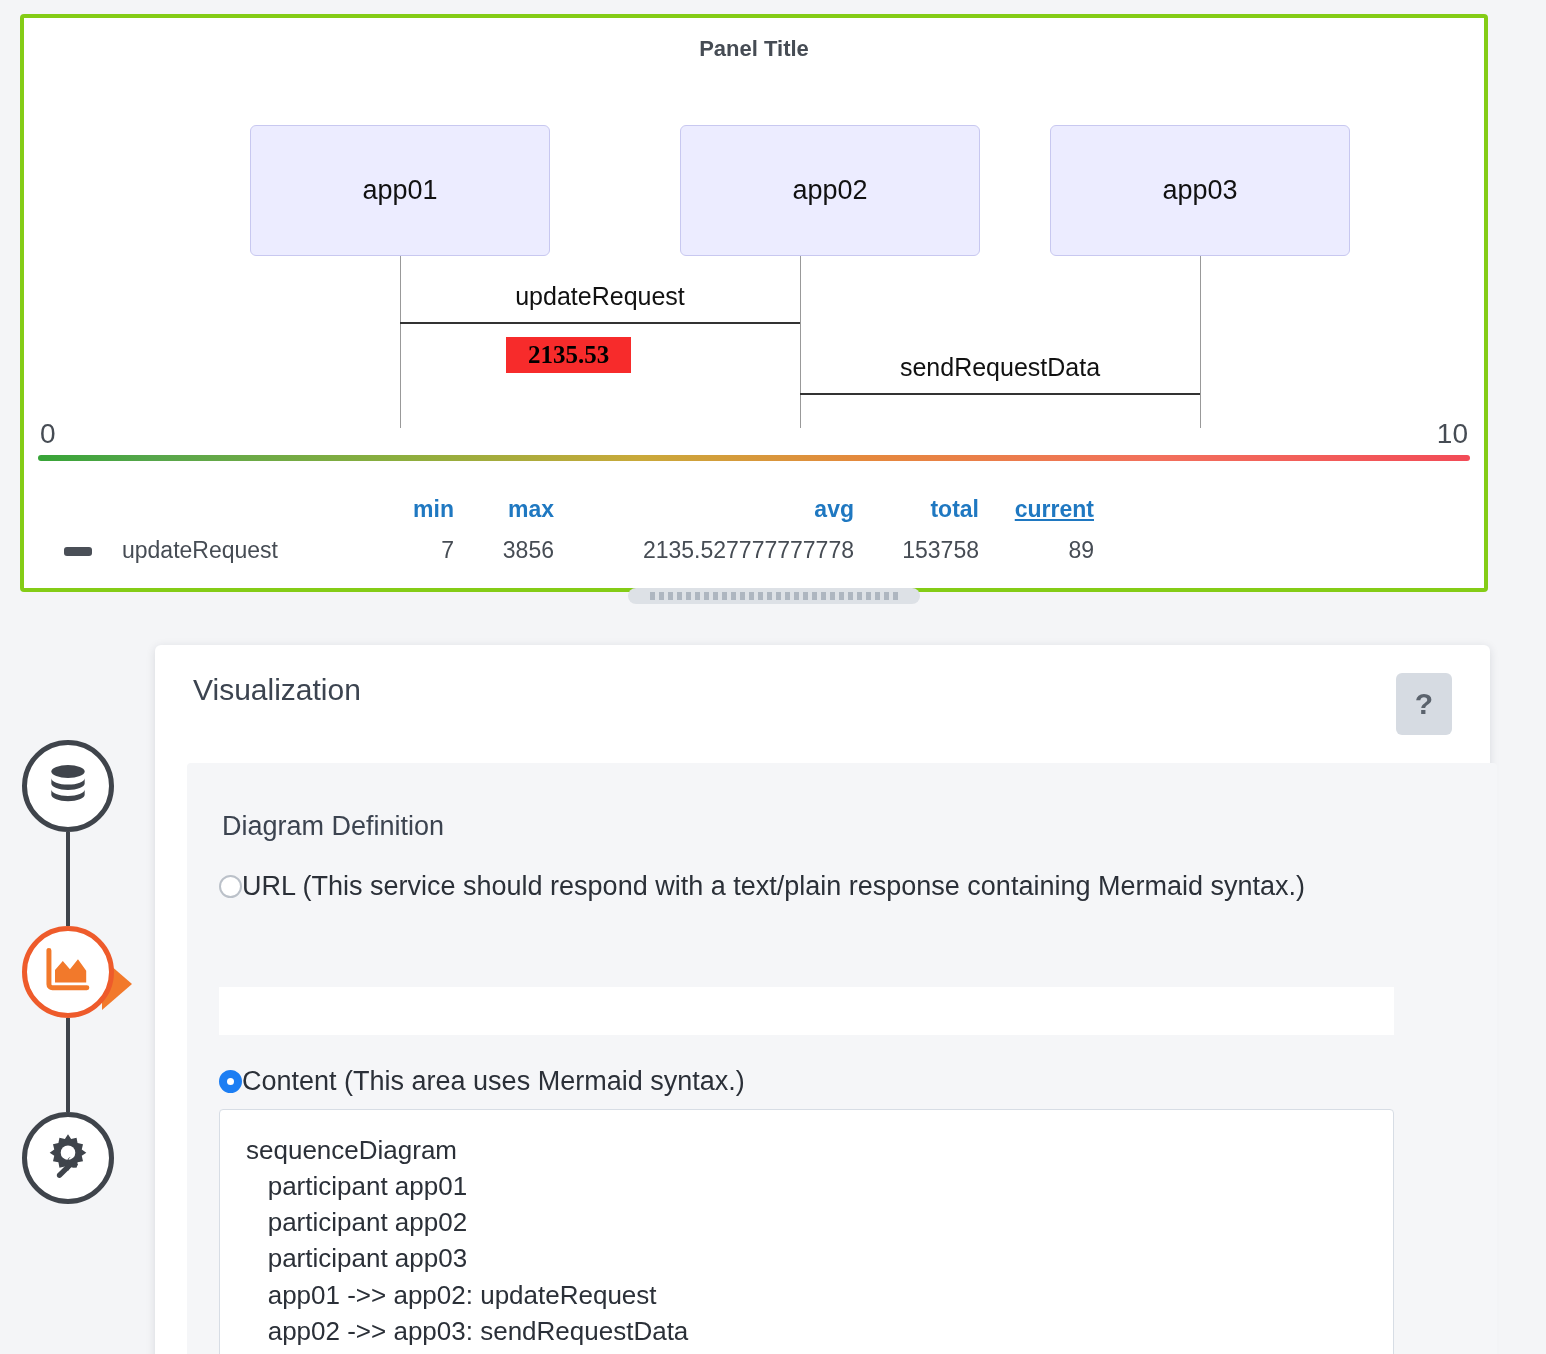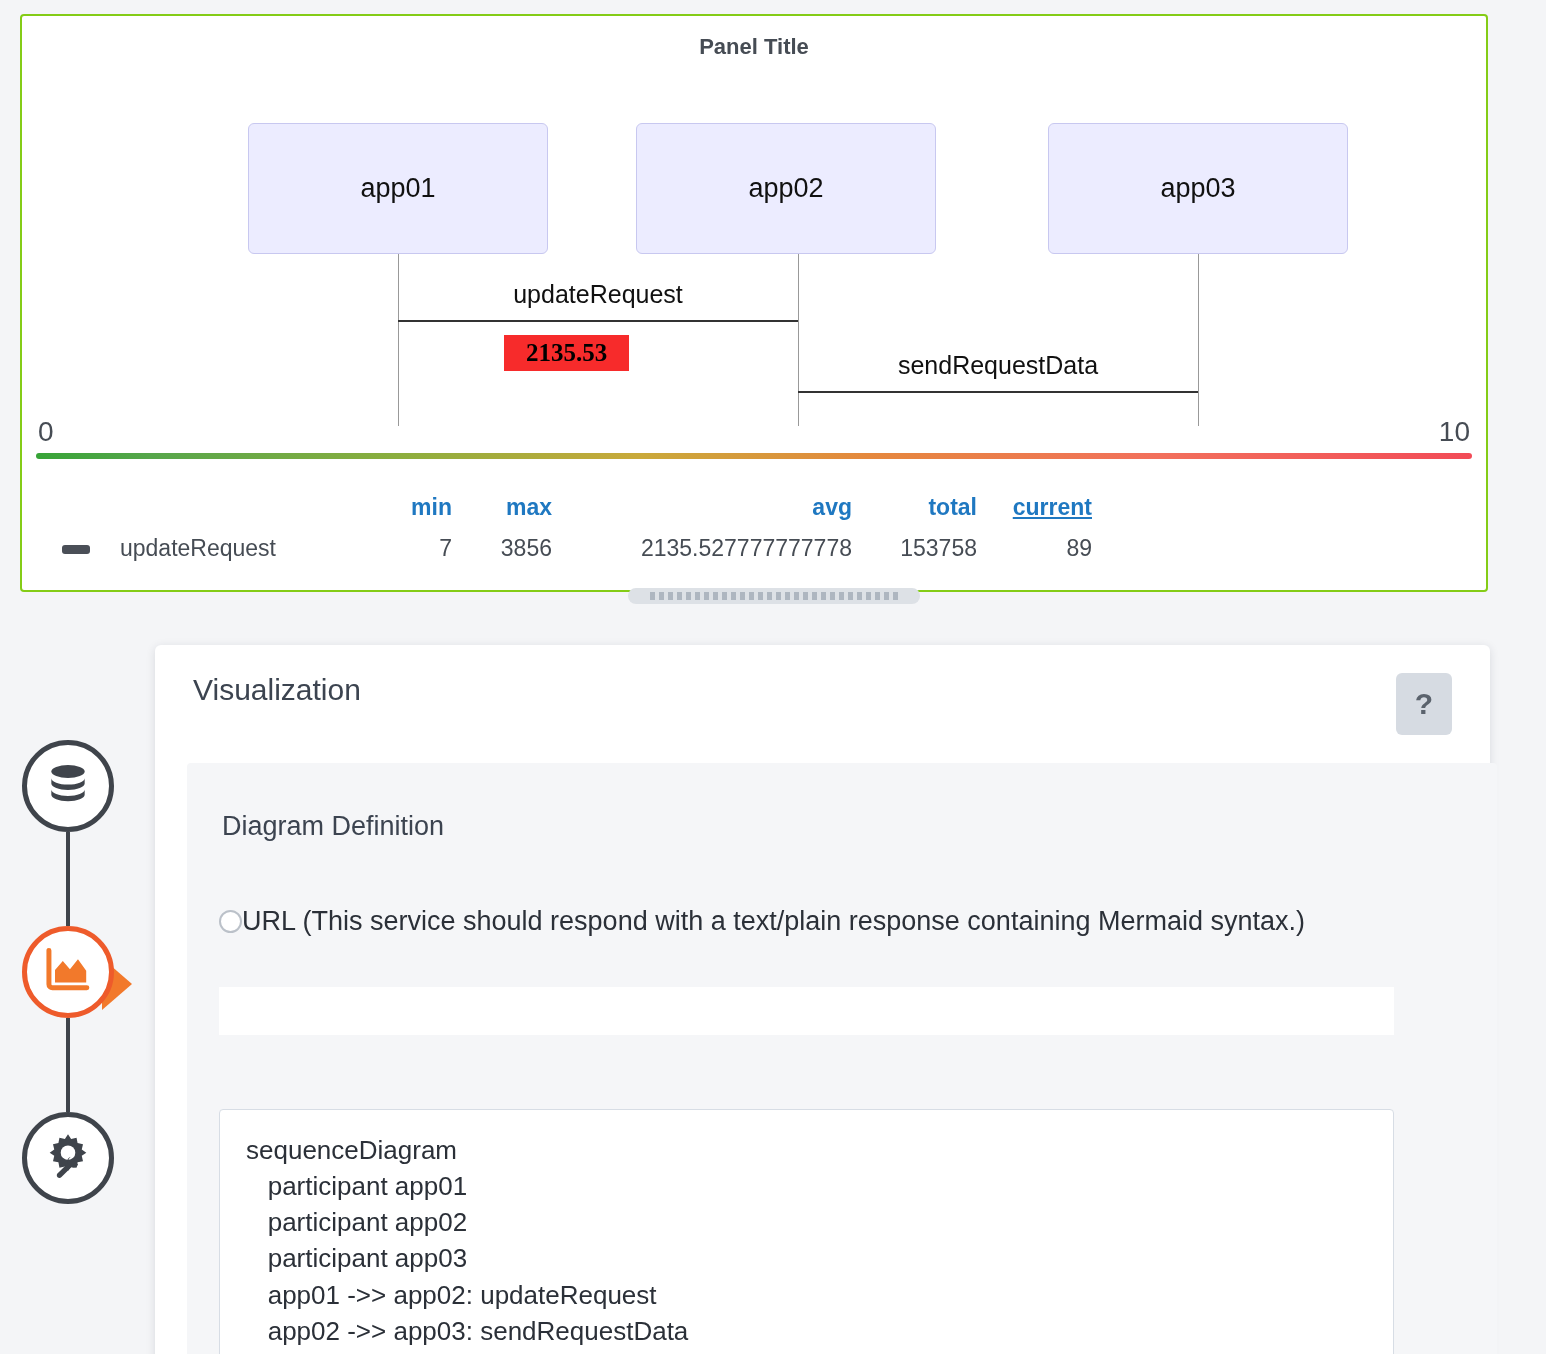--- a/index.html
+++ b/index.html
@@ -17,21 +17,21 @@
   }
 
   
   .panel {
     position: absolute;
     left: 20px;
     top: 14px;
     width: 1468px;
     height: 578px;
     background: #FFFFFF;
-    border: 2px solid #84cc16;
+    border: 4px solid #84cc16;
     border-radius: 4px;
     box-sizing: border-box;
   }
   .panel-title {
     position: absolute;
     left: 0; right: 0;
     top: 18px;
     text-align: center;
     font-size: 22px;
     font-weight: bold;
@@ -341,21 +341,21 @@
 
 <div id="root">
 
   <div class="panel">
 
     <div class="panel-title">Panel Title</div>
 
     <div class="seq">
 
       <div class="participant" style="left:226px; top:37px;">app01</div>
-      <div class="participant" style="left:614px; top:37px;">app02</div>
+      <div class="participant" style="left:656px; top:37px;">app02</div>
       <div class="participant" style="left:1026px; top:37px;">app03</div>
 
       <div class="lifeline" style="left:376px; top:168px; height:172px;"></div>
       <div class="lifeline" style="left:776px; top:168px; height:172px;"></div>
       <div class="lifeline" style="left:1176px; top:168px; height:172px;"></div>
 
       <div class="msg-label" style="left:376px; top:194px; width:400px;">updateRequest</div>
       <div class="msg-line" style="left:376px; top:234px; width:400px;"></div>
       <div class="msg-value" style="left:482px; top:249px;font-family:Liberation Serif, serif;">2135.53</div>
 
@@ -465,27 +465,31 @@
 
     <div class="viz-row">
       <span class="viz-title">Visualization</span>
     </div>
 
     <button class="help-btn">?</button>
 
     <div class="opt-section">
       <div class="opt-label">Diagram Definition</div>
 
-      <label class="radio-row" style="top:108px;margin-top:35px;">
+      <label class="radio-row" style="top:108px;">
         <span class="radio"></span>
         <span>URL (This service should respond with a text/plain response containing Mermaid syntax.)</span>
       </label>
 
       <input class="url-input" type="text" placeholder="" style="">
 
+      <label class="radio-row" style="top:303px;">
+        <span class="radio checked"></span>
+        <span>Content (This area uses Mermaid syntax.)</span>
+      </label>
 
       <textarea class="content-area" spellcheck="false" style="">sequenceDiagram
    participant app01
    participant app02
    participant app03
    app01 -&gt;&gt; app02: updateRequest
    app02 -&gt;&gt; app03: sendRequestData
    app03 -&gt;&gt; app02: pushRequestResult
    app02 -&gt;&gt; app01: requestResult</textarea>
     </div>

